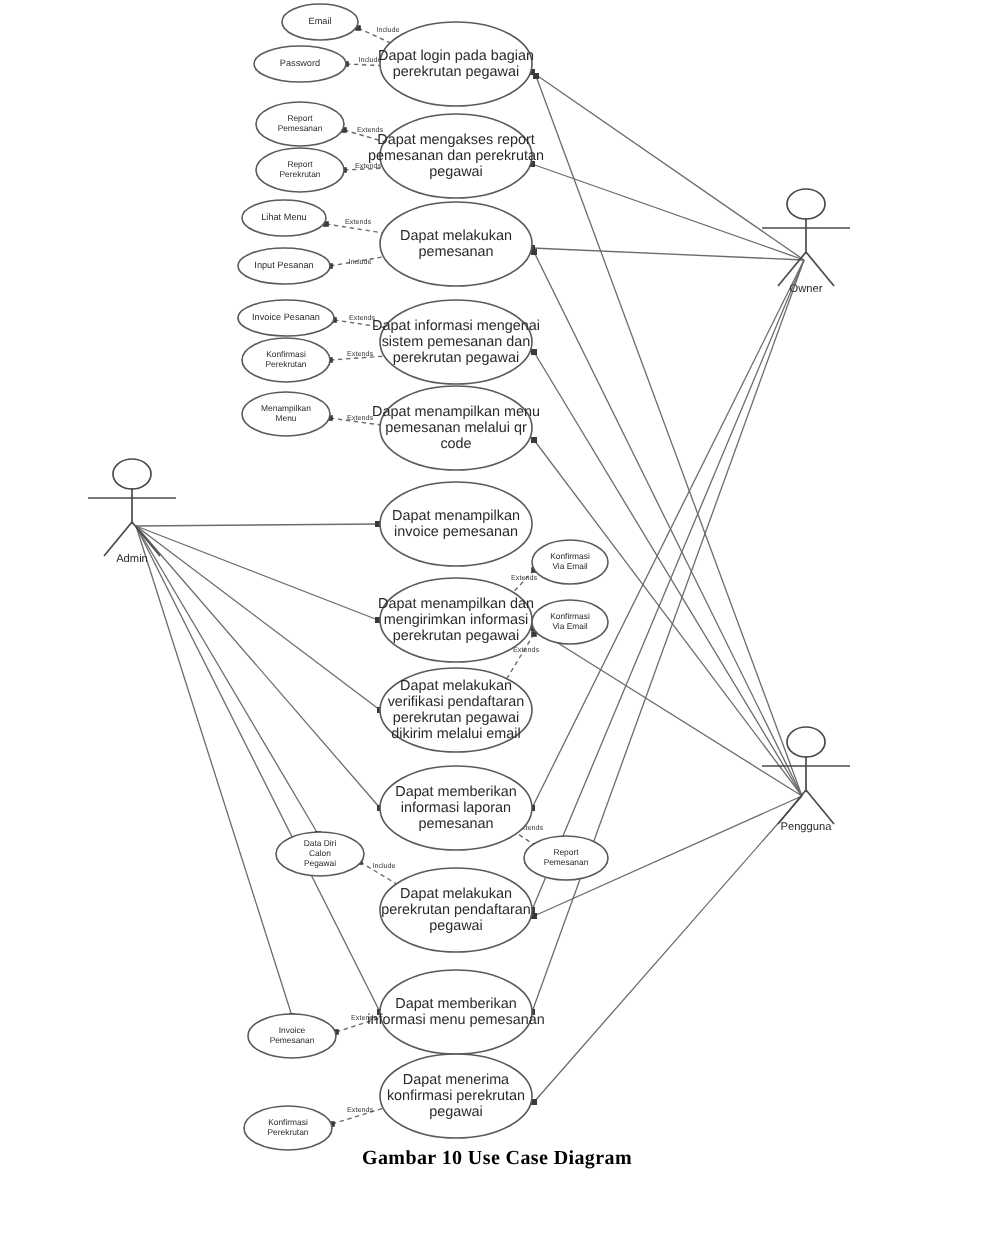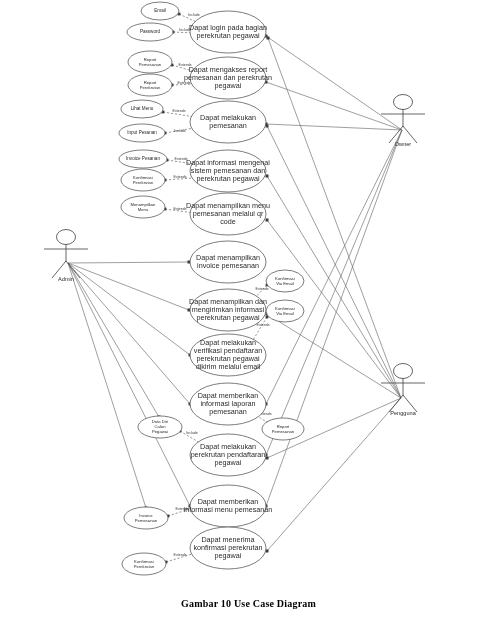--- a/index.html
+++ b/index.html
@@ -419,14 +419,14 @@
         <g>
           <ellipse cx="403" cy="371" rx="9.5" ry="7.5" class="actor-head"></ellipse>
           <line x1="403" y1="378" x2="403" y2="396" class="actor-stroke"></line>
           <line x1="381" y1="383" x2="425" y2="383" class="actor-stroke"></line>
           <line x1="403" y1="395" x2="389" y2="412" class="actor-stroke"></line>
           <line x1="403" y1="395" x2="417" y2="412" class="actor-stroke"></line>
           <text x="403" y="415" class="actor-label">Pengguna</text>
         </g>
       </g>
   </svg>
-  <div class="caption" style="top: 574px; margin-top: 24px;">Gambar 10 Use Case Diagram</div>
+  <div class="caption" style="top: 574px;">Gambar 10 Use Case Diagram</div>
 </div>
 
 </body></html>

